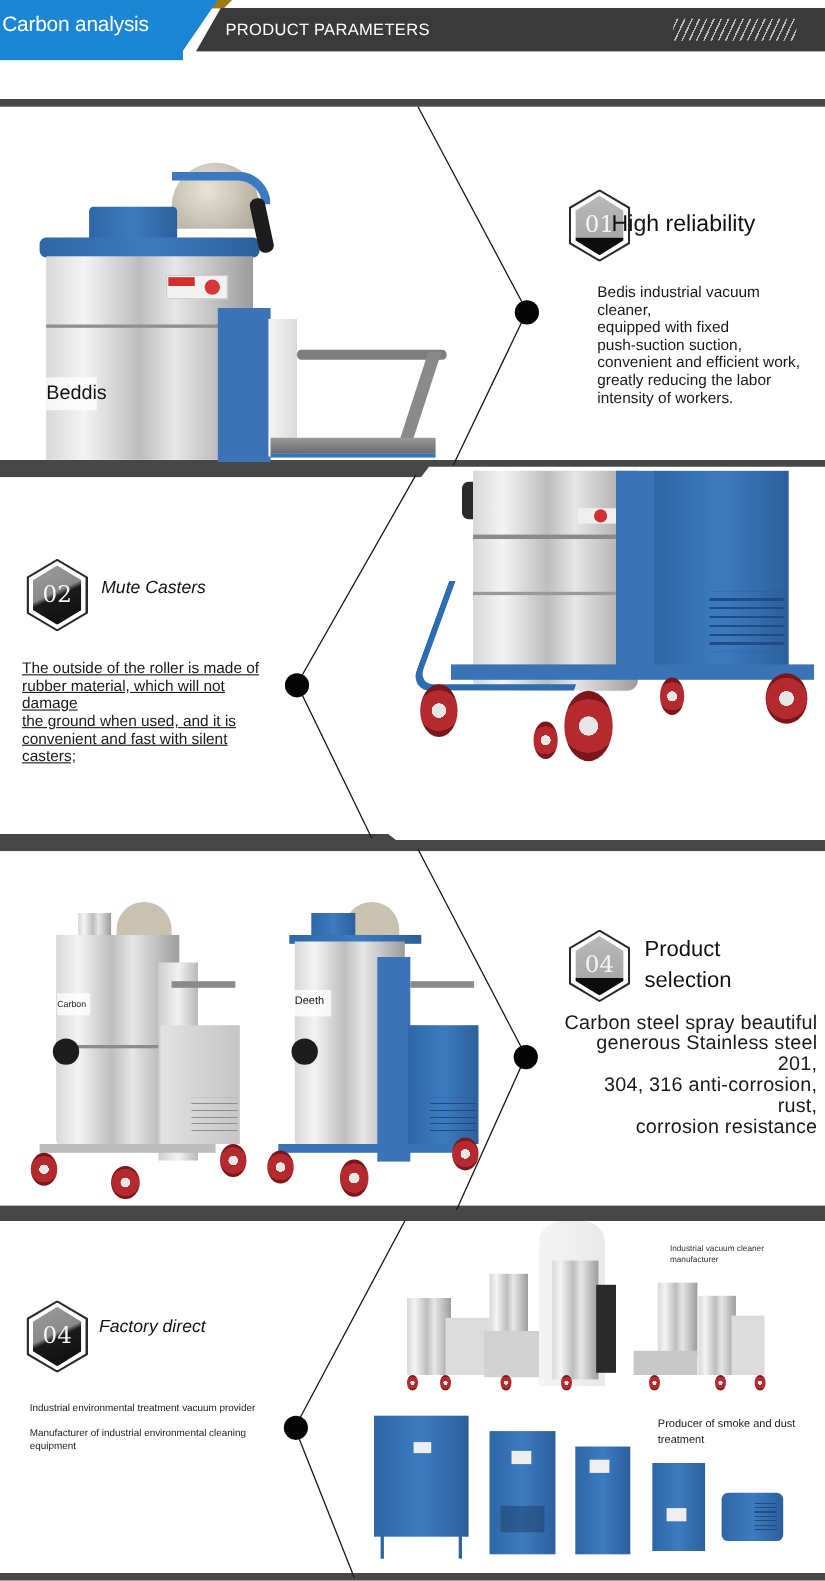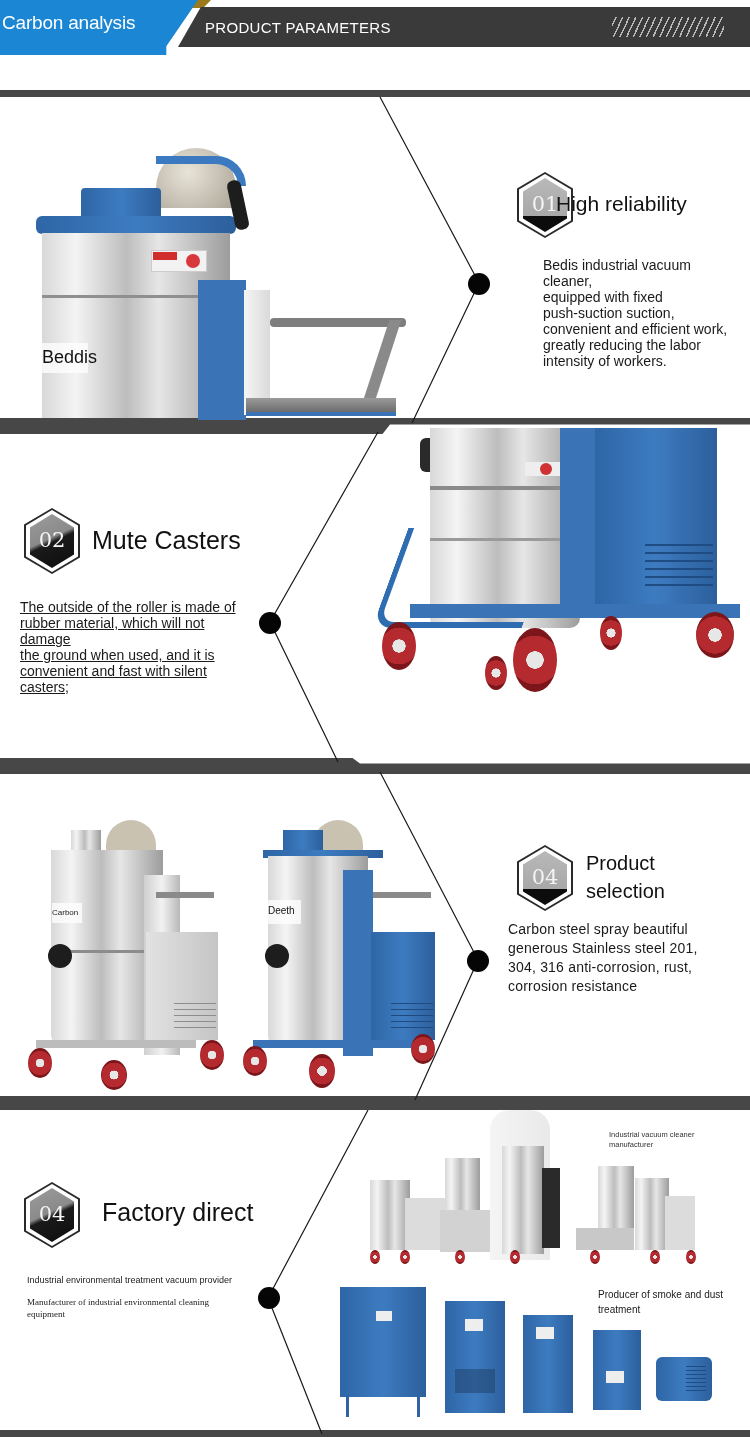--- a/index.html
+++ b/index.html
@@ -26,23 +26,23 @@
   
   .hex { position: absolute; width: 56px; height: 66px; }
   .hex .outer { position: absolute; inset: 0; background: #2a2a2a; clip-path: polygon(50% 0, 100% 25%, 100% 75%, 50% 100%, 0 75%, 0 25%); }
   .hex .ring { position: absolute; inset: 2px; background: #ffffff; clip-path: polygon(50% 0, 100% 25%, 100% 75%, 50% 100%, 0 75%, 0 25%); }
   .hex .inner { position: absolute; inset: 6px; clip-path: polygon(50% 0, 100% 25%, 100% 75%, 50% 100%, 0 75%, 0 25%);
     background: linear-gradient(155deg, #9c9c9c 0%, #8a8a8a 45%, #1a1a1a 52%, #0d0d0d 100%); }
   .hex.light .inner { background: linear-gradient(180deg, #b9b9b9 0%, #a8a8a8 70%, #0c0c0c 71%, #0c0c0c 100%); }
   .hex .num { position: absolute; left: 0; right: 0; top: 20px; text-align: center; color: #f4f4f4; font-size: 21px; font-family: "DejaVu Serif", serif; }
 
   .feat-title { position: absolute; color: #111; font-size: 21px; }
-  .feat-title.big { font-size: 25px; }
+  .feat-title.big { font-size: 16px; font-style: italic; }
   .feat-text { position: absolute; color: #1a1a1a; font-size: 14px; line-height: 16px; white-space: pre-line; }
-  .feat-text.med { font-size: 14px; line-height: 19px; letter-spacing: 0.2px; }
+  .feat-text.med { font-size: 18px; line-height: 19px; letter-spacing: 0.2px; text-align: right; }
   .feat-text.tiny { font-size: 9px; line-height: 12px; }
 
   
   .ill { position: absolute; }
   .steel { background: linear-gradient(90deg, #d8d8d8 0%, #f4f4f4 18%, #bdbdbd 45%, #e6e6e6 62%, #9c9c9c 100%); }
   .blue { background: linear-gradient(90deg, #2e66a6 0%, #3d7bc0 50%, #2c5f9c 100%); }
   .blue-flat { background: #3a74b6; }
   .wheel { position: absolute; border-radius: 50%; background: radial-gradient(circle, #e7e7e7 0 22%, #b42a2f 23% 62%, #7c161a 63% 100%); }
   .label-patch { position: absolute; background: rgba(255,255,255,0.75); color: #111; }
 </style>
@@ -206,23 +206,23 @@
 generous Stainless steel 201,
 304, 316 anti-corrosion, rust,
 corrosion resistance</p>
 
 <div class="hex" style="left:24px;top:1182px;">
   <div class="outer"></div>
     <div class="ring"></div>
     <div class="inner"></div>
   <span class="num">04</span>
 </div>
-<span class="feat-title big" style="left:90px;top:1198px;margin-left:12px;">Factory direct</span>
+<span class="feat-title big" style="left:90px;top:1198px;">Factory direct</span>
 <p class="feat-text tiny" style="left:27px;top:1274px;width:240px;">Industrial environmental treatment vacuum provider</p>
-<p class="feat-text tiny" style="left:27px;top:1296px;width:240px;white-space:pre-line;font-family:Liberation Serif, serif;">Manufacturer of industrial environmental cleaning
+<p class="feat-text tiny" style="left:27px;top:1296px;width:240px;white-space:pre-line;">Manufacturer of industrial environmental cleaning
 equipment</p>
 
 <div class="ill" style="left:360px;top:1110px;width:360px;height:160px;">
   <div style="position:absolute;left:130px;top:0;width:60px;height:150px;background:linear-gradient(90deg,#f0f0f0,#e0e0e0);opacity:.7;border-radius:20px 20px 0 0;"></div>
   <div class="steel" style="position:absolute;left:10px;top:70px;width:40px;height:70px;"></div>
   <div style="position:absolute;left:45px;top:88px;width:40px;height:52px;background:#dcdcdc;"></div>
   <div class="steel" style="position:absolute;left:85px;top:48px;width:35px;height:60px;"></div>
   <div style="position:absolute;left:80px;top:100px;width:50px;height:42px;background:#d2d2d2;"></div>
   <div class="steel" style="position:absolute;left:142px;top:36px;width:42px;height:108px;"></div>
   <div style="position:absolute;left:182px;top:58px;width:18px;height:80px;background:#2a2a2a;"></div>

